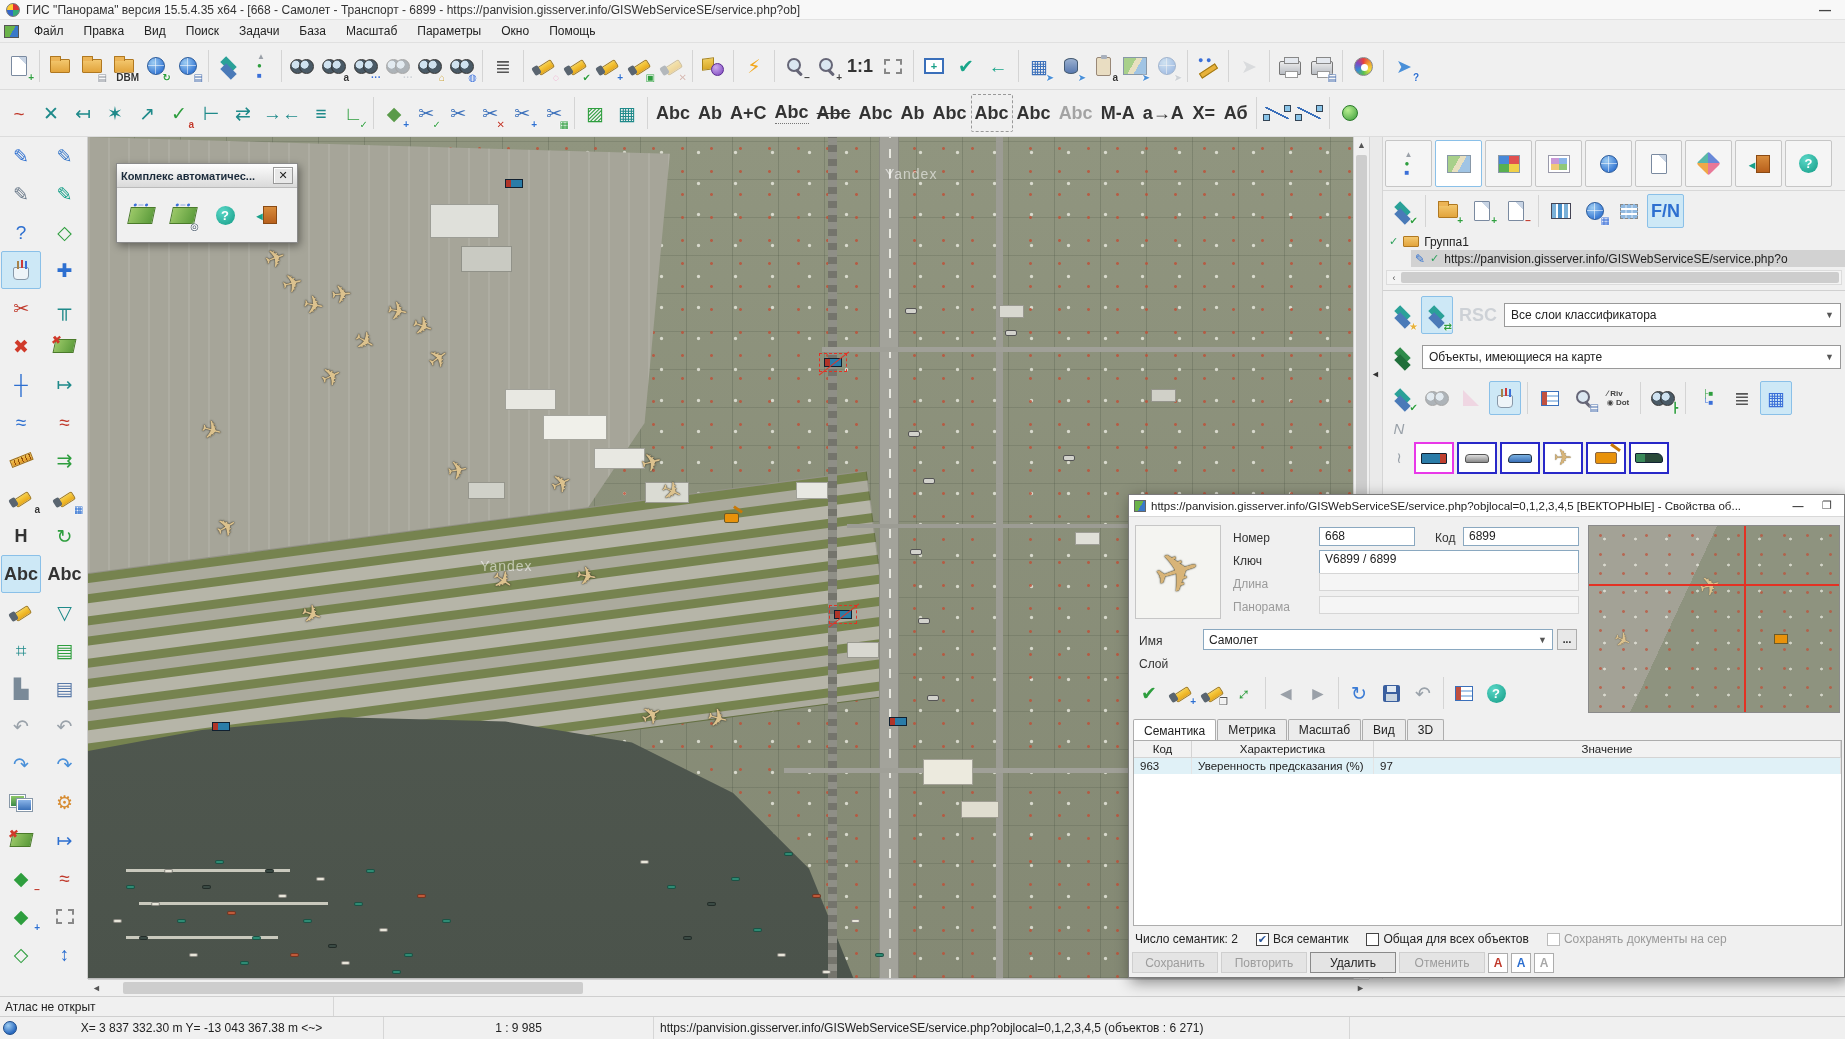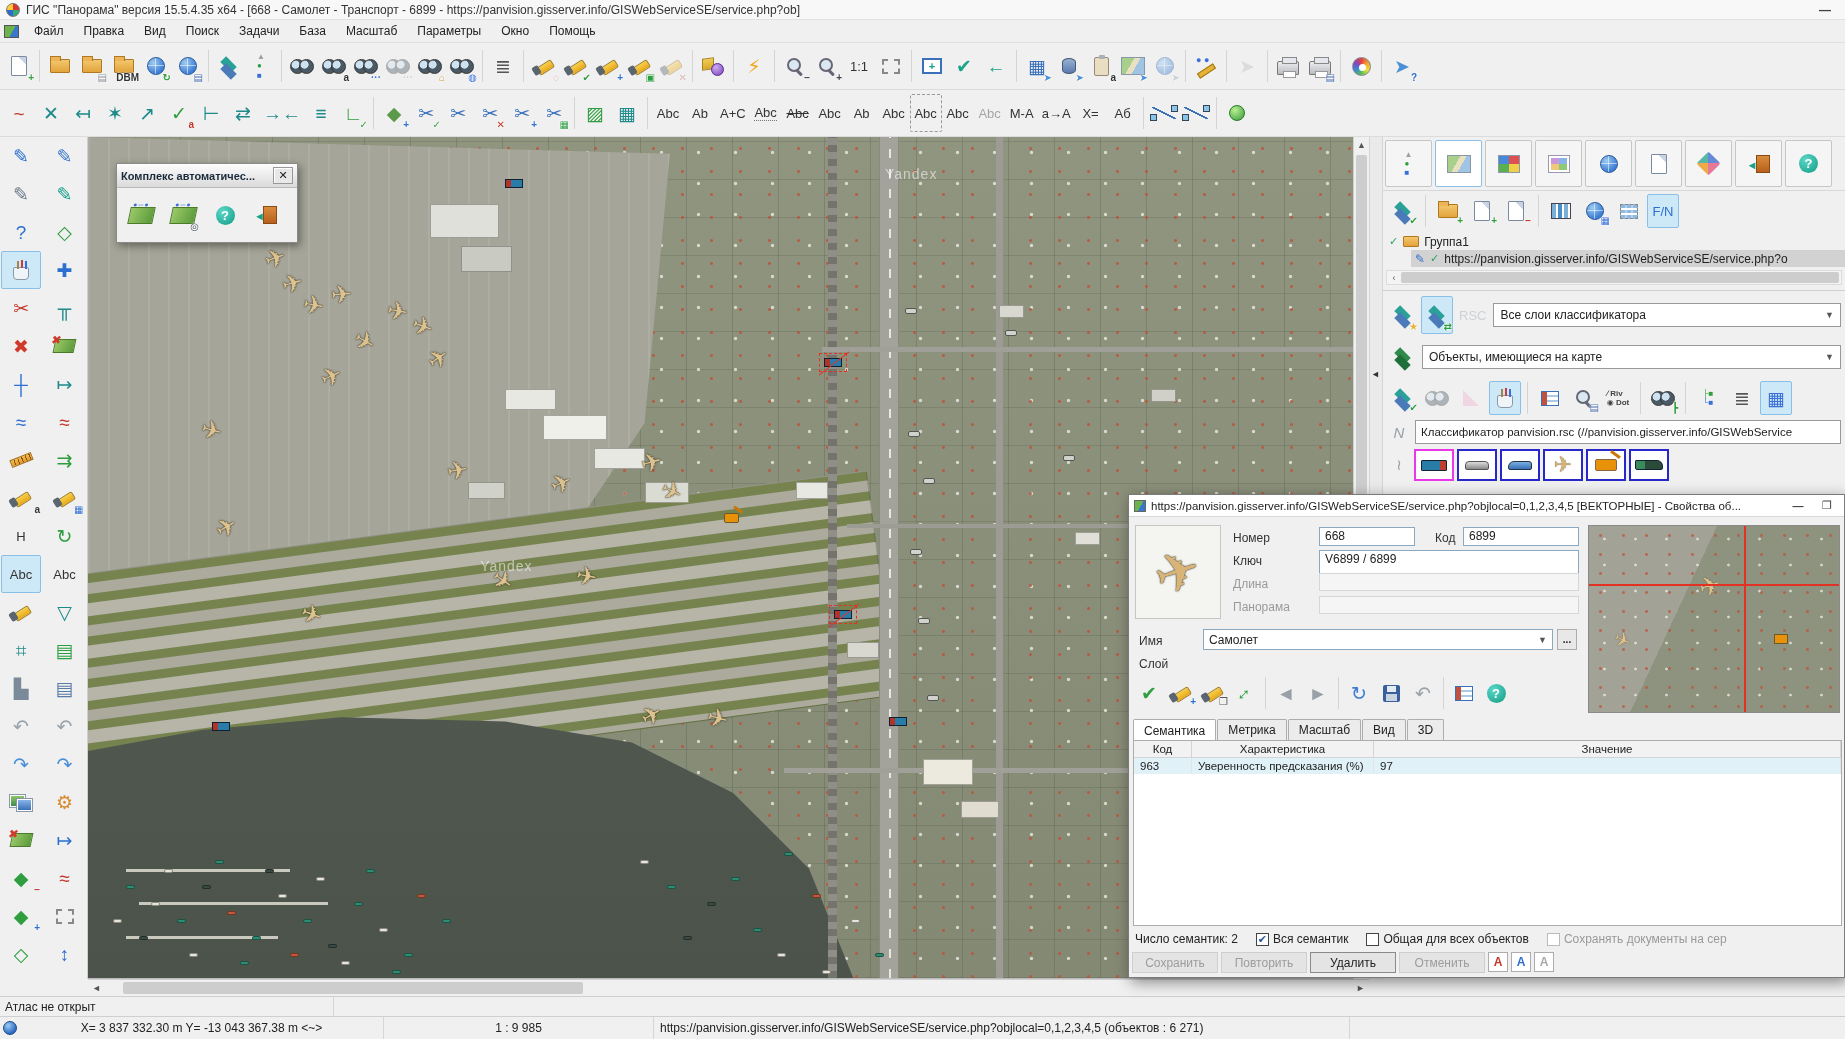--- a/index.html
+++ b/index.html
@@ -22,21 +22,21 @@
   .tbrow{position:absolute;left:0;right:0;display:flex;align-items:center;padding:0 3px;
     background:#f0f0f0;border-bottom:1px solid #dcdcdc;overflow:hidden;}
   #tb-main{top:43px;height:47px;}
   #tb-edit{top:90px;height:47px;}
   .sep{width:1px;height:32px;background:#d4d4d4;margin:0 4px;flex:none;}
   .tbtn{min-width:32px;height:38px;display:flex;align-items:center;justify-content:center;
     border:1px solid transparent;border-radius:2px;position:relative;flex:none;padding:0 3px;}
   .tbtn.active{background:#cde8f6;border-color:#8ac0e8;}
   .tbtn.dis{opacity:.4;}
   .tbtn .gl{font-size:19px;line-height:1;}
-  .tbtn .tl{font-size:13px;font-weight:normal;color:#333;}
+  .tbtn .tl{font-size:18px;font-weight:bold;color:#333;}
   .tbtn.strike .tl{text-decoration:line-through;}
   .tbtn.dot .tl{border-bottom:1px dotted #777;}
   .tbtn.frame{border:1px dashed #999;}
   .tbtn.rot45 .gl{transform:rotate(45deg);display:inline-block;}
   .tbtn .sub{position:absolute;right:0px;bottom:1px;font-size:10px;font-weight:bold;line-height:1;text-shadow:0 0 2px #fff,0 0 2px #fff;}
   .stk{display:flex;flex-direction:column;align-items:flex-start;font-size:8px;line-height:1.15;font-weight:bold;}
 
   
   .x-doc{width:16px;height:20px;background:linear-gradient(225deg,#c8d4e4 0 5px,#fff 5px);border:1px solid #7a8aa0;border-radius:1px;}
   .x-folder{width:20px;height:14px;background:linear-gradient(#f3c76e,#e2a43c);border:1px solid #b07820;border-radius:1px;position:relative;}
@@ -241,21 +241,21 @@
   #d-table .hd,#d-table .rw{display:grid;grid-template-columns:58px 182px 1fr;}
   #d-table .hd{background:#f2f2f2;border-bottom:1px solid #d4d4d4;}
   #d-table .hd span{padding:2px 4px;text-align:center;border-right:1px solid #d4d4d4;}
   #d-table .rw span{padding:2px 6px;border-right:1px solid #e4e4e4;white-space:nowrap;overflow:hidden;}
   #d-table .rw:nth-child(2){background:#e0f1f7;}
   #d-footer{position:absolute;left:6px;top:437px;right:6px;display:flex;align-items:center;font-size:12px;gap:18px;}
   .cbwrap{display:flex;align-items:center;gap:4px;white-space:nowrap;}
   .cb{width:13px;height:13px;border:1px solid #444;background:#fff;display:inline-flex;align-items:center;justify-content:center;font-size:11px;color:#2b579a;font-weight:bold;}
   .cb.off{border-color:#bbb;}
   .cbwrap.dim{color:#9a9a9a;}
-  #d-buttons{position:absolute;left:3px;top:457px;display:flex;gap:3px;align-items:flex-start;}
+  #d-buttons{position:absolute;left:3px;top:457px;display:flex;gap:3px;align-items:flex-end;}
   .pbtn{width:86px;height:21px;background:#e4e4e4;border:1px solid #b8b8b8;font-size:12px;display:flex;align-items:center;justify-content:center;}
   .pbtn.dis{color:#9c9c9c;border-color:#cfcfcf;}
   .pbtn.en{border-color:#8a8a8a;color:#222;}
   .abtn{width:20px;height:20px;background:#fff;border:1px solid #adadad;display:flex;align-items:center;justify-content:center;font-weight:bold;font-size:12px;}
 
   
   #srow1{position:absolute;left:0;top:996px;right:0;height:20px;background:#f0f0f0;border-top:1px solid #cfcfcf;display:flex;align-items:center;font-size:12px;}
   #srow1 .cell{padding:0 5px;height:100%;display:flex;align-items:center;border-right:1px solid #d6d6d6;white-space:nowrap;overflow:hidden;}
   #srow2{position:absolute;left:0;top:1016px;right:0;height:23px;background:#f0f0f0;border-top:1px solid #cfcfcf;display:flex;align-items:center;font-size:12px;}
   #srow2 .cell{padding:0 6px;height:100%;display:flex;align-items:center;border-right:1px solid #d6d6d6;white-space:nowrap;overflow:hidden;}
@@ -1009,21 +1009,20 @@
       </span>
       <span class="tbtn">
         <span class="gl" style="color: rgb(85, 85, 85);">≣</span>
       </span>
       <span class="tbtn active">
         <span class="gl" style="color: rgb(58, 111, 216);">▦</span>
       </span>
     </div>
   <div id="classrow">
     <span class="nicon">N</span>
-    <span id="classbox">Классификатор panvision.rsc (//panvision.gisserver.info/GISWebService</span>
   </div>
   <div id="objrow">
     <span class="nicon">≀</span>
     <span id="obj-icons" style="display:flex;gap:3px">
         <span class="objbox selected">
           <span class="obj-truck"></span>
         </span>
         <span class="objbox">
           <span class="obj-car"></span>
         </span>

